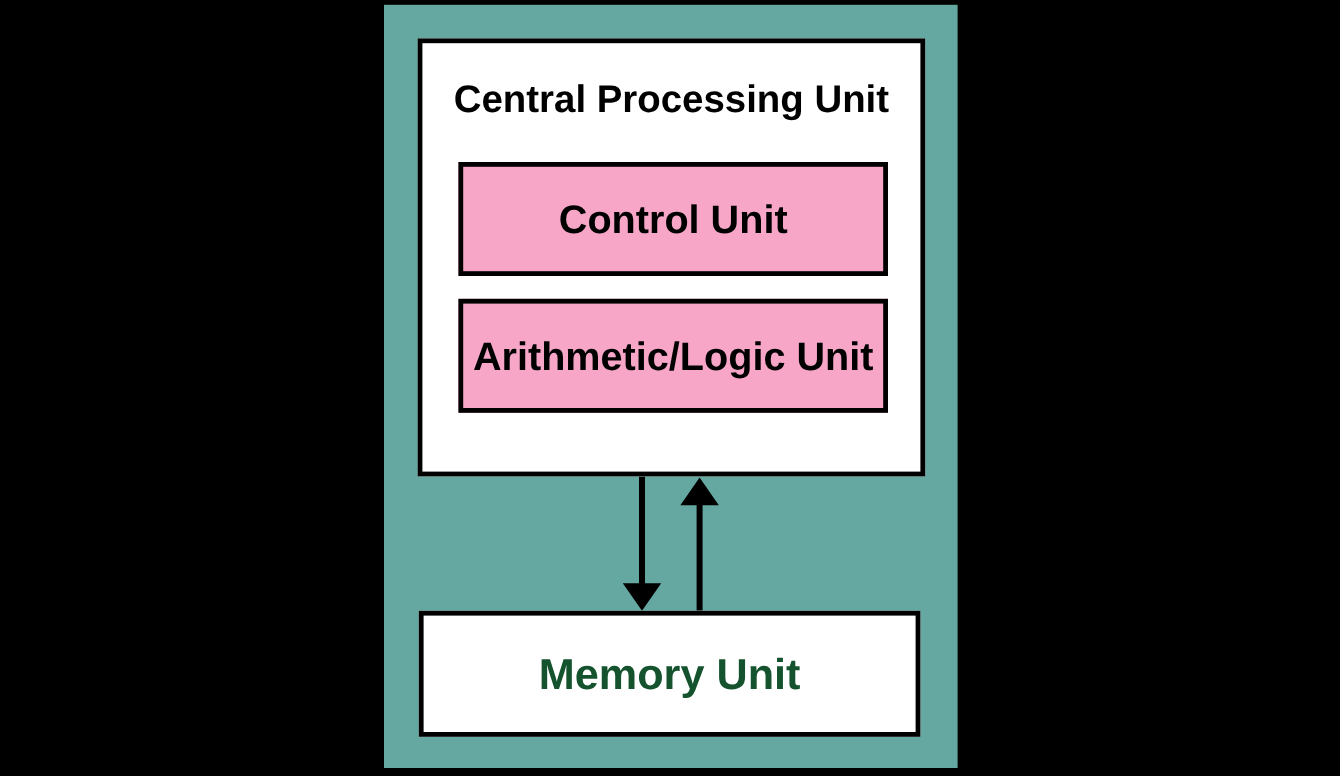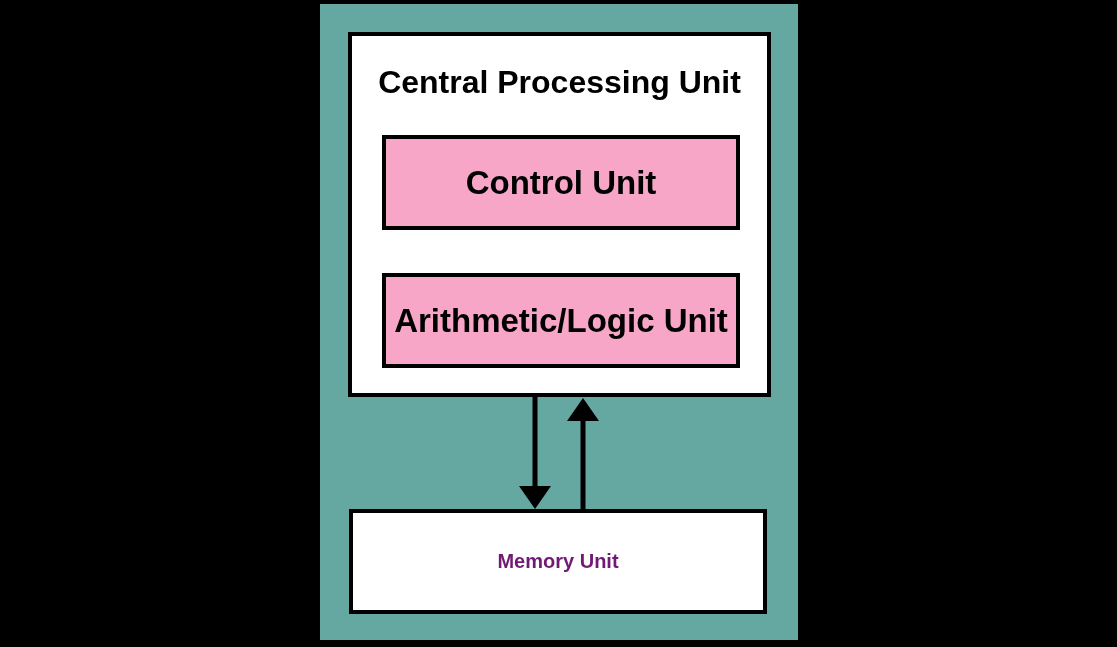--- a/index.html
+++ b/index.html
@@ -51,40 +51,40 @@
     width: 358px;
     height: 95px;
     box-sizing: border-box;
     border: 4px solid #000;
     display: flex;
     align-items: center;
     justify-content: center;
     text-align: right;
   }
   .inner-box.control { top: 99px; }
-  .inner-box.alu     { top: 237px; }
+  .inner-box.alu     { top: 213px; }
   .inner-label {
     font-size: 33px;
     font-weight: 700;
     color: #000;
     white-space: nowrap;
   }
   .memory-box {
     left: 349px;
     top: 509px;
     width: 418px;
     height: 105px;
     display: flex;
     align-items: center;
     justify-content: center;
   }
   .memory-label {
-    font-size: 20px;
+    font-size: 36px;
     font-weight: 700;
-    color: #701a75;
+    color: #14532d;
     white-space: nowrap;
   }
   .arrows-svg {
     position: absolute;
     left: 320px;
     top: 397px;
     width: 478px;
     height: 112px;
     display: block;
   }

